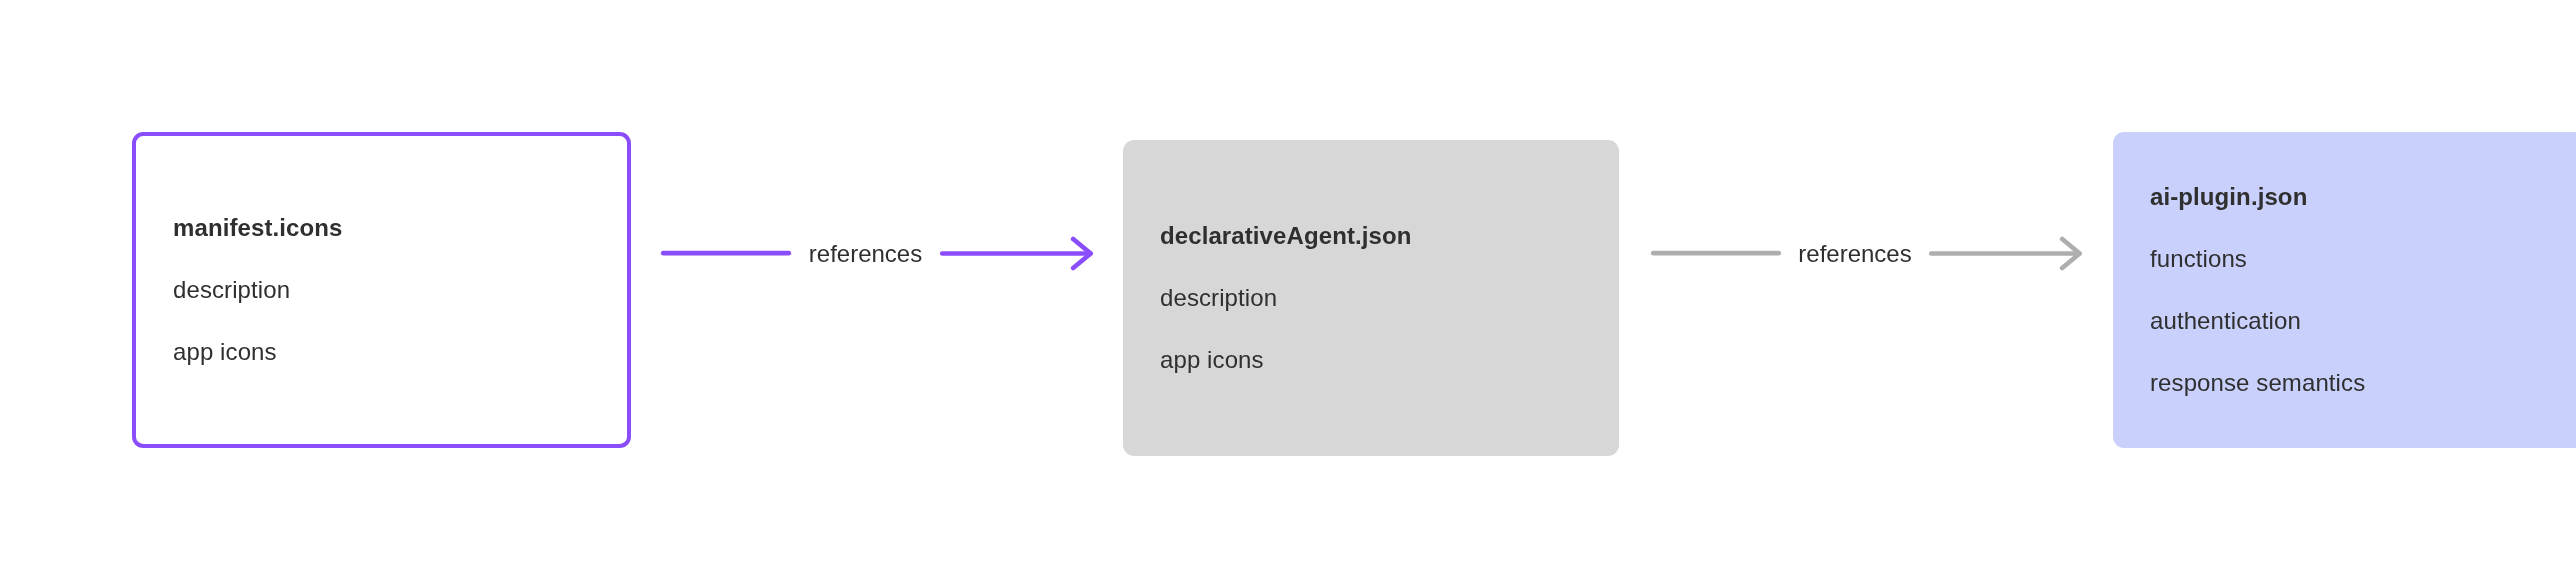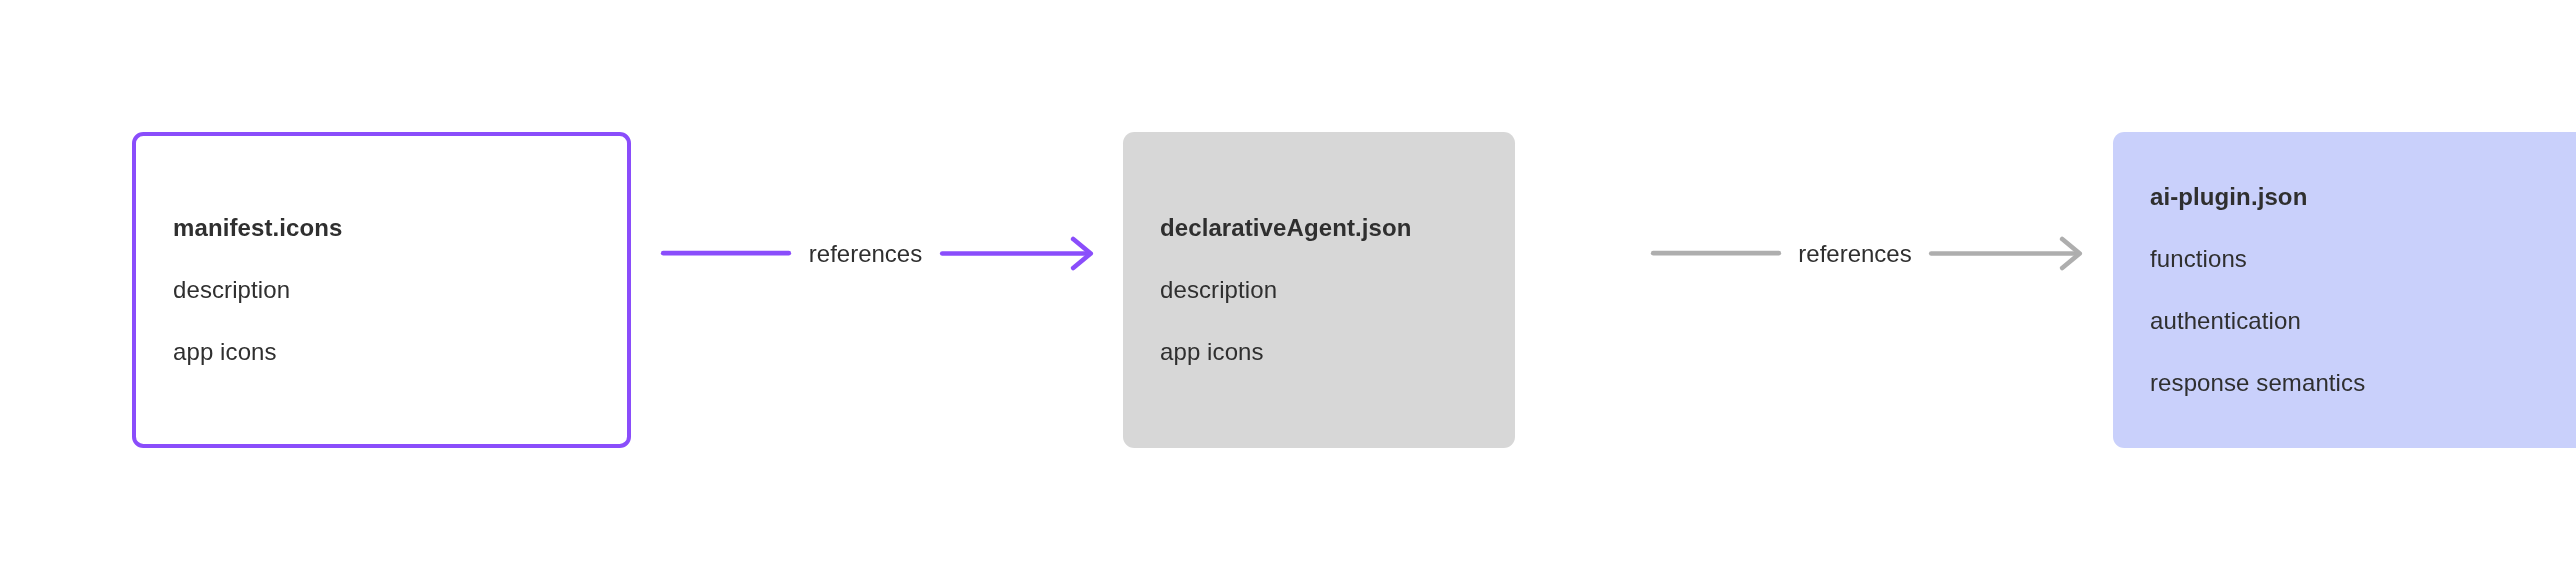--- a/index.html
+++ b/index.html
@@ -50,22 +50,22 @@
     width: 499px;
     height: 316px;
     background: #ffffff;
     border: 4.6px solid #8a4dfb;
     color: #2f2f2f;
   }
 
   
   #node-declarative-agent {
     left: 1123px;
-    top: 132px;
-    width: 392px;
+    top: 140px;
+    width: 496px;
     height: 316px;
     background: #d7d7d7;
     border: none;
     color: #2f2f2f;
   }
 
   
   #node-ai-plugin {
     left: 2113px;
     top: 132px;

